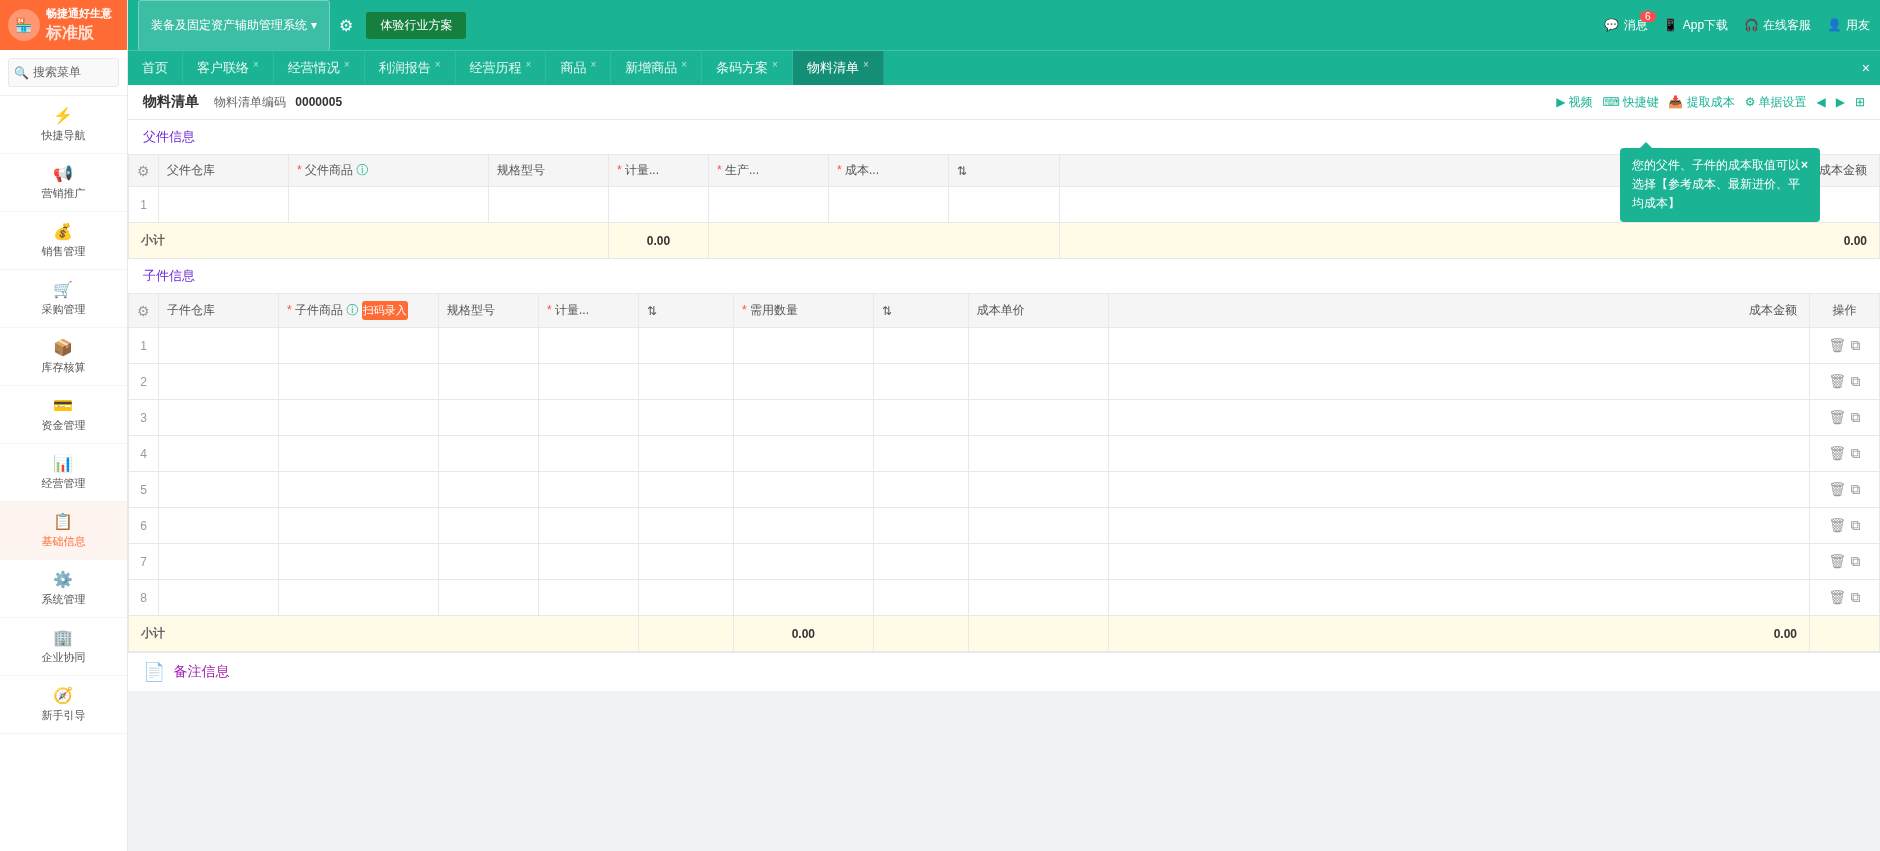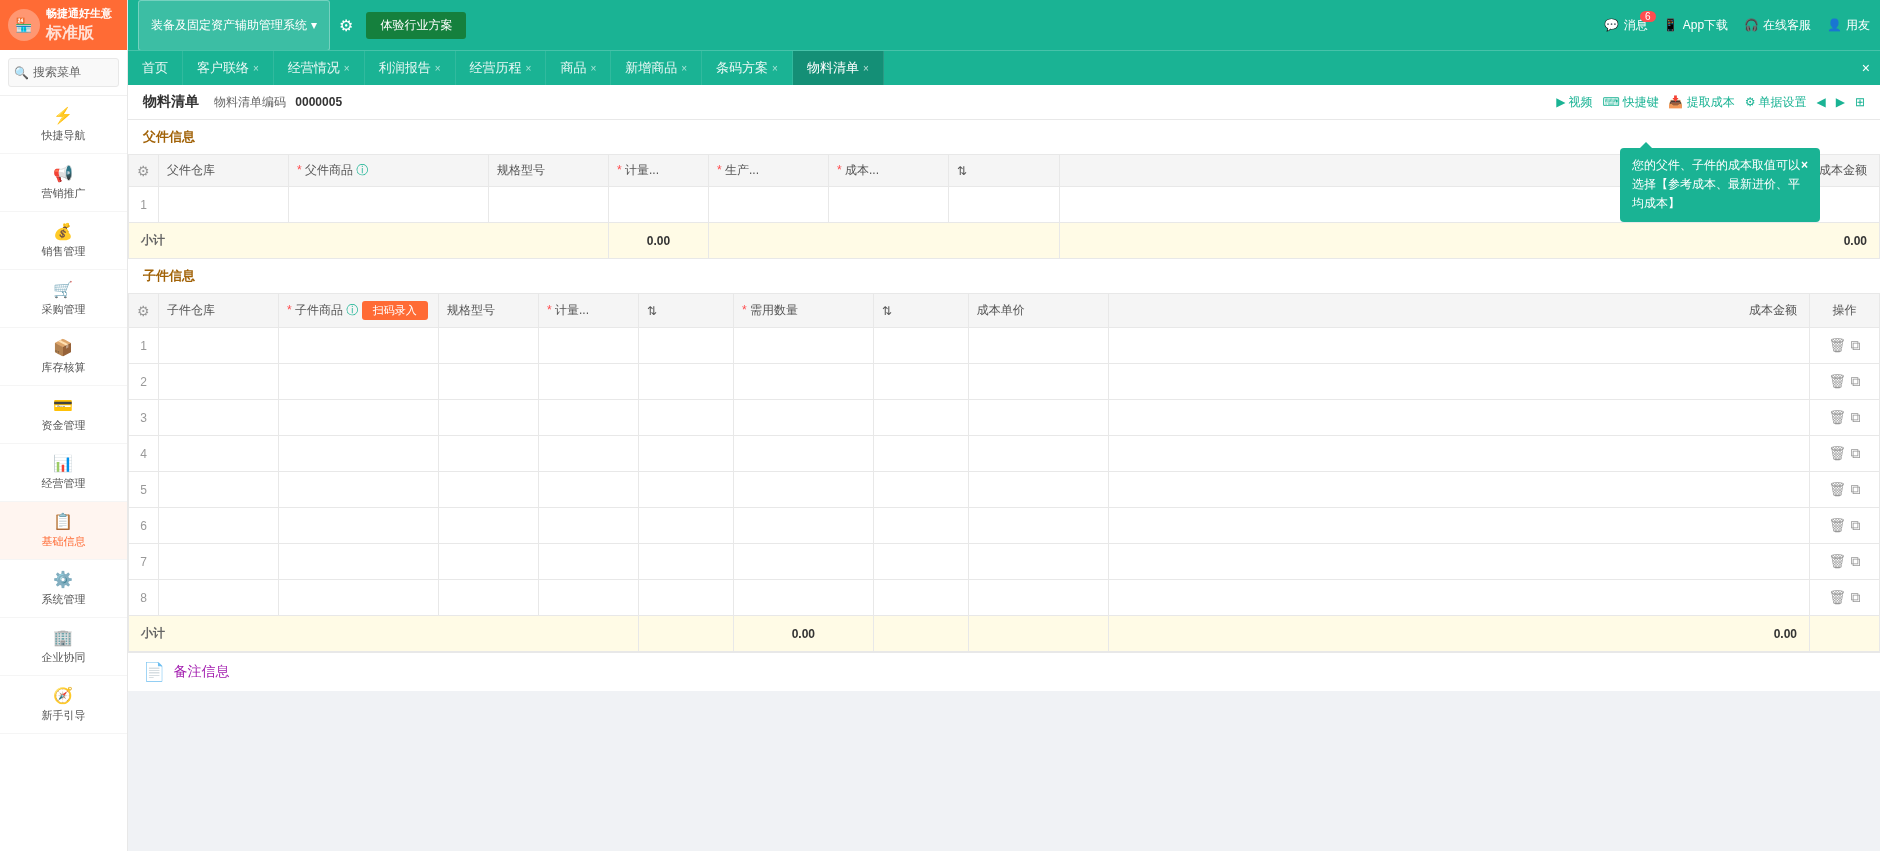--- a/index.html
+++ b/index.html
@@ -146,21 +146,21 @@
       border-top: 1px solid rgba(255,255,255,0.2);
       overflow-x: auto;
     }
     .nav-tab {
       padding: 8px 14px;
       color: rgba(255,255,255,0.9);
       font-size: 13px;
       cursor: pointer;
       white-space: nowrap;
       display: flex;
-      align-items: center;
+      align-items: flex-start;
       gap: 4px;
       border-right: 1px solid rgba(255,255,255,0.1);
     }
     .nav-tab.active { background: rgba(0,0,0,0.2); color: white; }
     .nav-tab-close { font-size: 10px; opacity: 0.7; }
     .nav-end-close {
       margin-left: auto;
       padding: 8px 10px;
       color: white;
       cursor: pointer;
@@ -220,22 +220,22 @@
     .tooltip-close {
       float: right;
       cursor: pointer;
       font-weight: bold;
     }
 
     
     .section-title {
       padding: 8px 15px;
       font-size: 13px;
-      font-weight: bold;
-      color: #a16207;
+      font-weight: normal;
+      color: #6d28d9;
       background: white;
     }
 
     
     .data-table { width: 100%; border-collapse: collapse; font-size: 12px; }
     .data-table th {
       background: #f5f5f5;
       border: 1px solid #e8e8e8;
       padding: 7px 8px;
       text-align: left;
@@ -250,21 +250,21 @@
       color: #333;
       height: 36px;
     }
     .data-table .row-num { color: #999; width: 30px; text-align: center; }
     .subtotal-row td { background: #fffbe6; font-weight: bold; }
     .subtotal-label { color: #666; }
 
     .scan-btn {
       background: #ff6b35;
       color: white;
-      padding: 2px 11px;
+      padding: 2px 1px;
       border-radius: 3px;
       font-size: 11px;
       display: inline-block;
     }
 
     .action-icons { display: flex; gap: 4px; justify-content: center; }
     .action-icon { cursor: pointer; color: #999; font-size: 14px; }
 
     .settings-icon { color: #999; font-size: 14px; cursor: pointer; }
 

